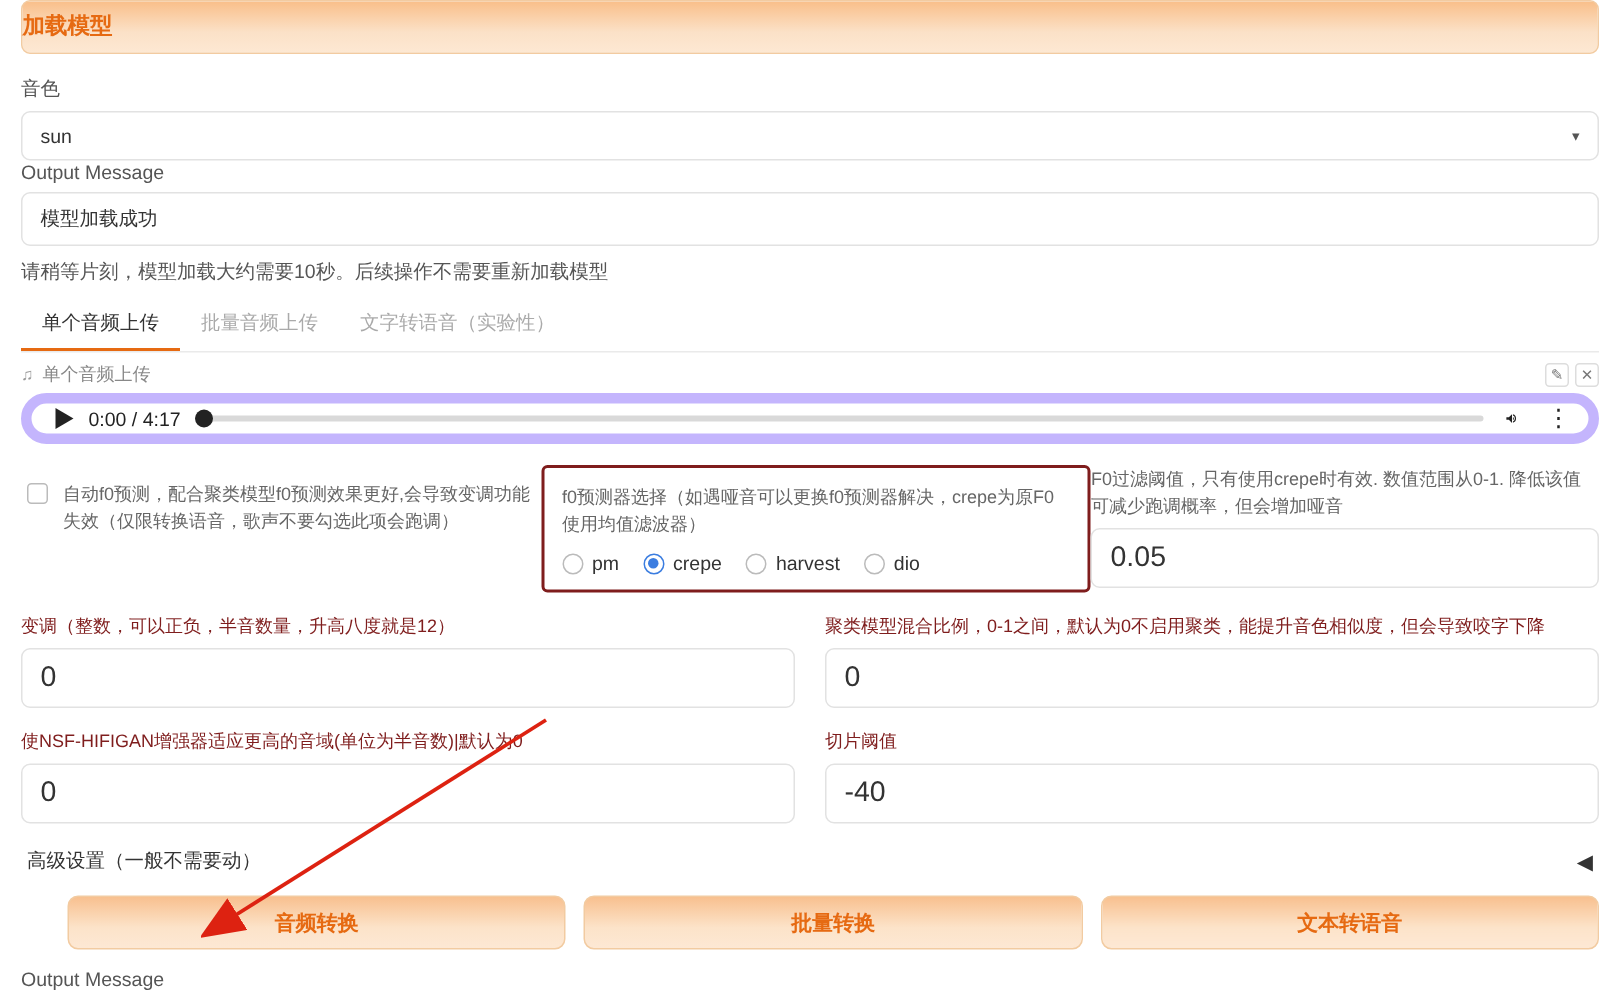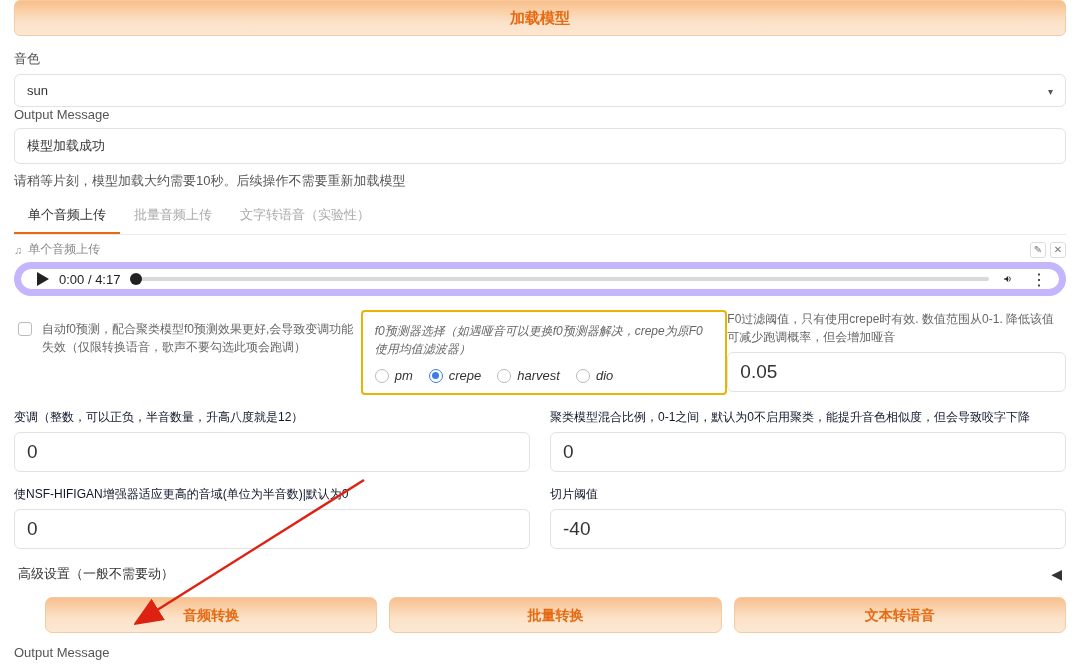--- a/index.html
+++ b/index.html
@@ -15,32 +15,31 @@
   }
   .load-model-btn {
     width: 100%;
     height: 36px;
     background: linear-gradient(to bottom, #f9bf8a, #fbe1c7 60%, #fde8d3);
     border: 1px solid #f2cba1;
     border-radius: 6px;
     color: #e66a12;
     font-weight: 600;
     font-size: 15px;
-    text-align: center;
     line-height: 34px;
     cursor: pointer;
     margin-bottom: 14px;
   }
   .label {
     font-size: 13px;
     color: #555;
     margin-bottom: 6px;
     display: block;
   }
-  .label-sm { color:#0f172a; font-size:12px; }
+  .label-sm { color:#7f1d1d; font-size:12px; }
   .select-box, .text-box {
     width: 100%;
     border: 1px solid #e2e2e2;
     border-radius: 6px;
     background: #fff;
     padding: 8px 12px;
     font-size: 13px;
     color: #333;
     position: relative;
   }
@@ -108,21 +107,21 @@
   }
   .row {
     display:flex; align-items:stretch; margin-top:14px;
   }
   .panel-box {
     border:1px solid #e2e2e2;
     border-radius:6px;
     padding:10px 12px;
   }
   .panel-left { flex:1.05; display:flex; gap:10px; align-items:flex-start; border:none; padding:10px 4px 10px 4px;}
-  .panel-box.highlight { border:2px solid #eab308; border-radius:4px;font-style:italic; }
+  .panel-box.highlight { border:2px solid #7f1d1d; border-radius:4px; }
   .panel-mid { flex:1.05; }
   .panel-right { flex:1.05; border:none; padding:0; }
   .chk {
     width:14px; height:14px; border:1px solid #bbb; border-radius:3px;
     flex-shrink:0; margin-top:2px; cursor:pointer; background:#fff;
   }
   .panel-label { font-size:12px; color:#666; line-height:1.5; }
   .radio-row { display:flex; gap:16px; margin-top:10px; }
   .radio-item { display:flex; align-items:center; gap:6px; font-size:13px; color:#333; cursor:pointer;}
   .radio {

